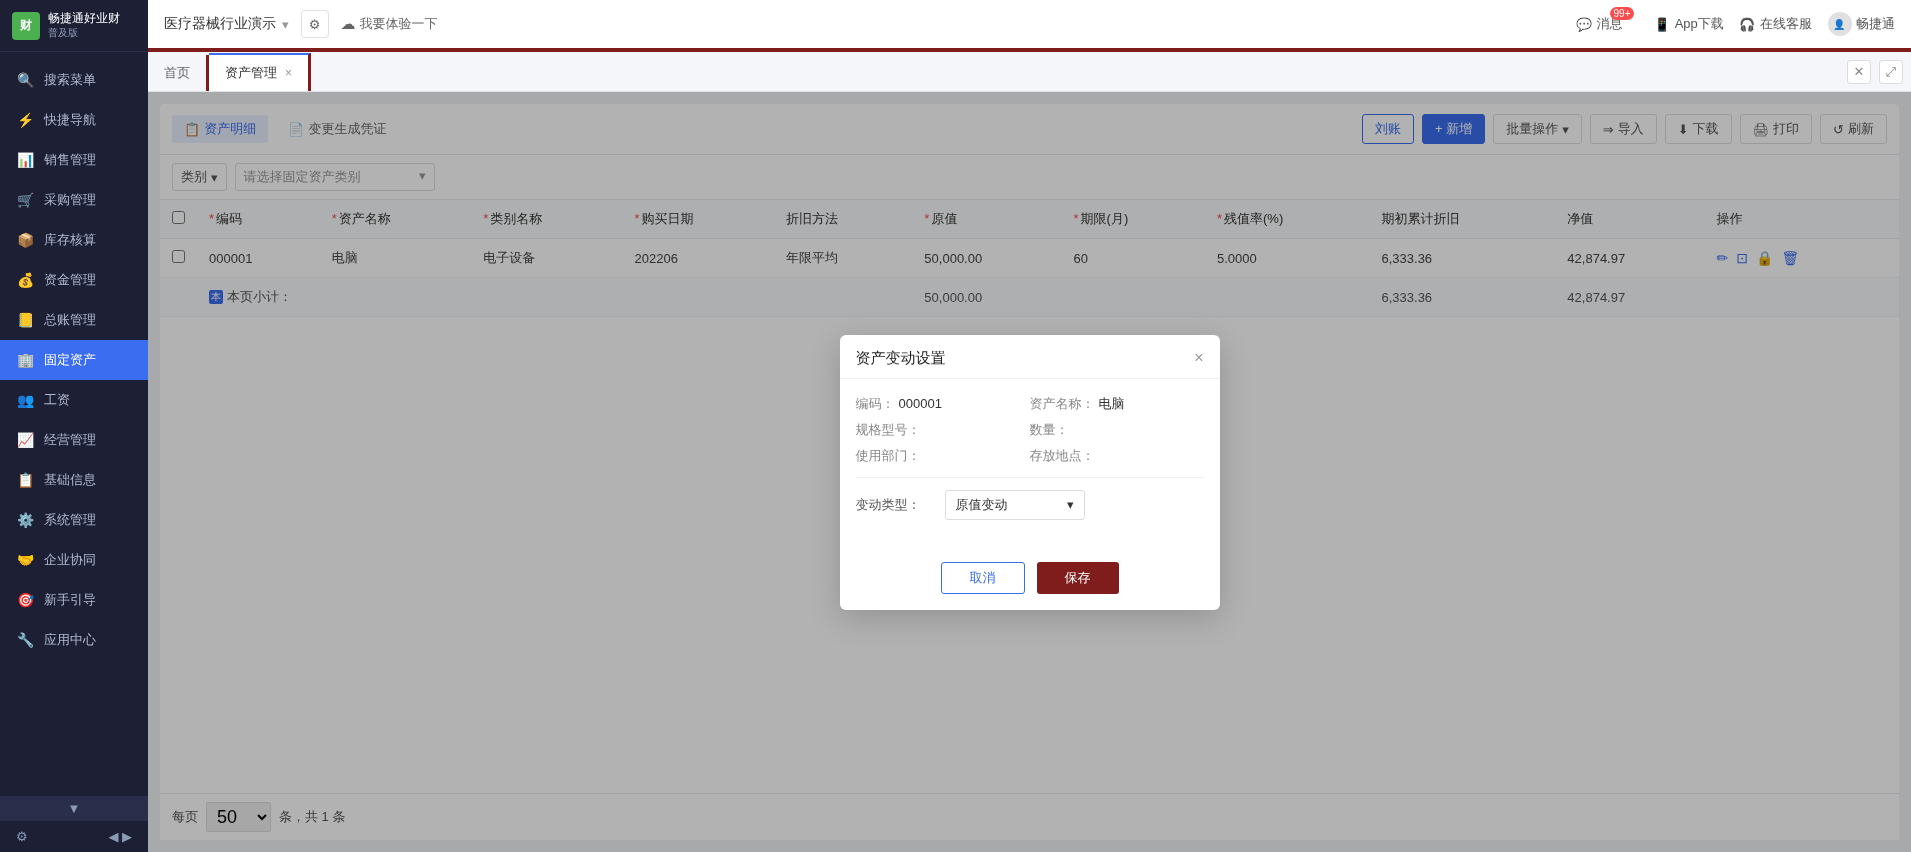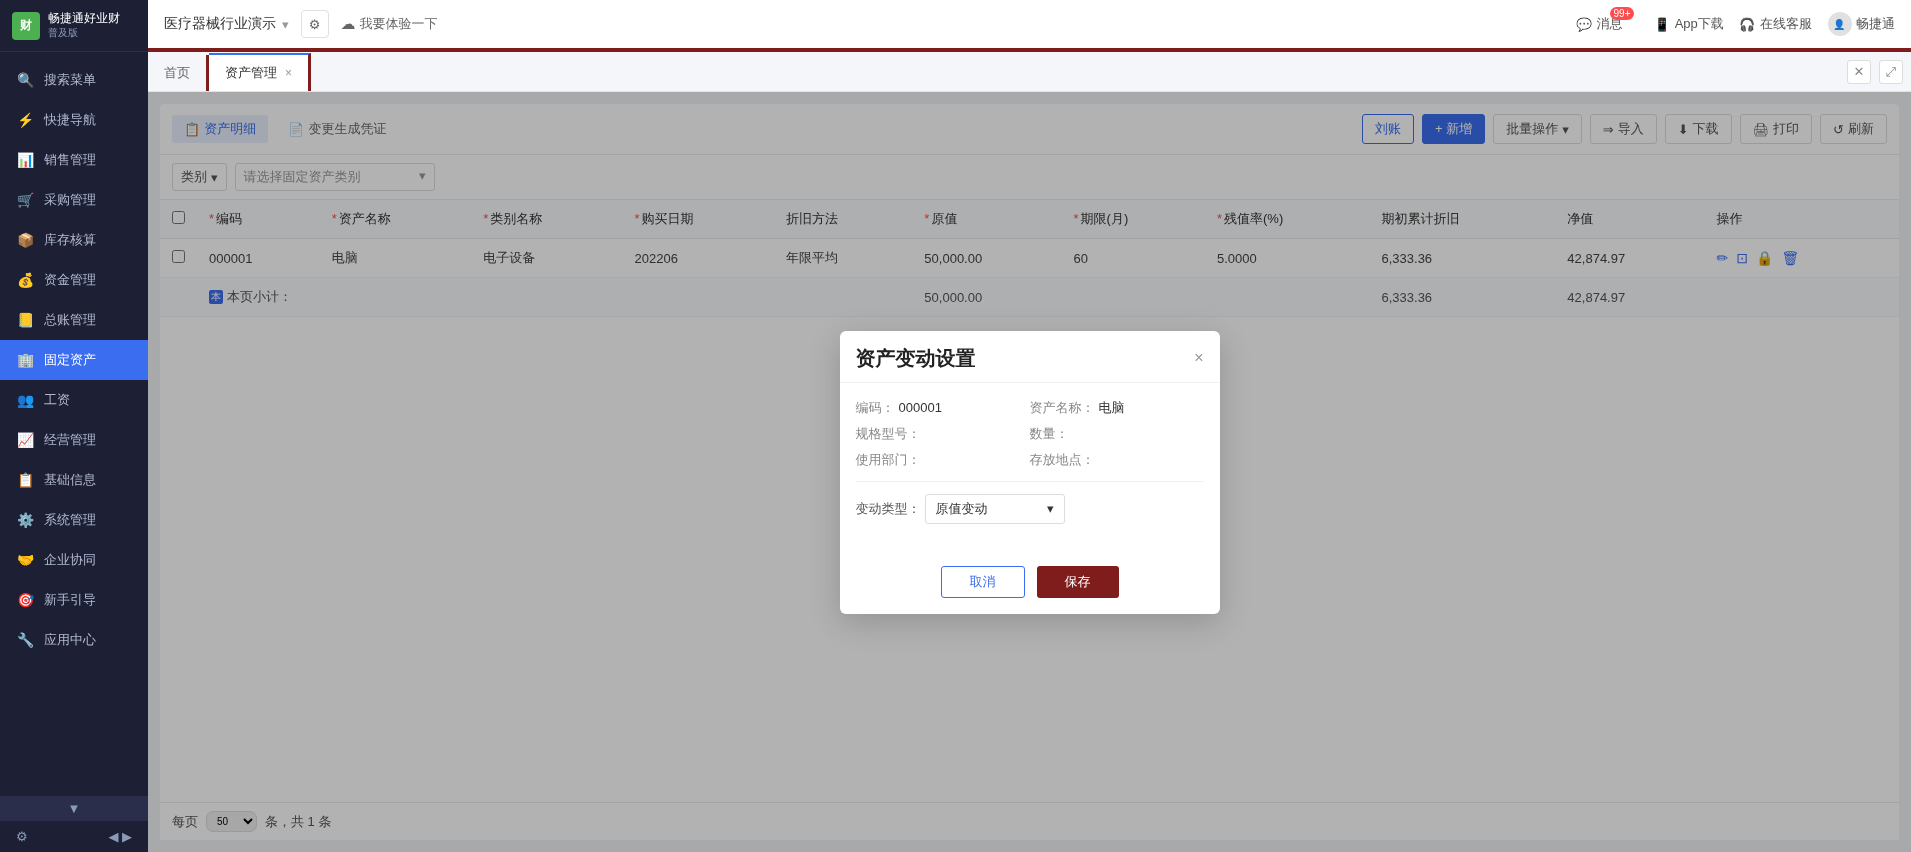--- a/index.html
+++ b/index.html
@@ -298,23 +298,23 @@
       display: flex;
       align-items: center;
       gap: 8px;
       border-top: 1px solid #e8eaed;
       font-size: 13px;
       color: #555;
       flex-shrink: 0;
     }
     .per-page-select {
       border: 1px solid #ddd;
-      border-radius: 7px;
+      border-radius: 2px;
       padding: 3px 6px;
-      font-size: 10px;
+      font-size: 18px;
     }
 
     
     .overlay {
       position: absolute;
       top: 0; left: 0; right: 0; bottom: 0;
       background: rgba(0,0,0,0.3);
       z-index: 100;
       display: flex;
       align-items: center;
@@ -330,39 +330,39 @@
       position: relative;
       overflow: hidden;
     }
     .dialog-header {
       padding: 14px 16px 10px;
       border-bottom: 1px solid #f0f0f0;
       display: flex;
       align-items: center;
       justify-content: space-between;
     }
-    .dialog-title { font-size: 20px; font-weight: 700; color: #222; }
+    .dialog-title { font-size: 15px; font-weight: 400; color: #222; }
     .dialog-close { cursor: pointer; color: #999; font-size: 16px; }
     .dialog-body { padding: 16px; }
     .dialog-info-grid {
       display: grid;
       grid-template-columns: 1fr 1fr;
       gap: 8px 0;
       margin-bottom: 12px;
       padding-bottom: 12px;
       border-bottom: 1px solid #f0f0f0;
     }
     .dialog-info-item { display: flex; align-items: center; gap: 4px; font-size: 13px; color: #555; }
     .dialog-info-label { color: #888; flex-shrink: 0; }
     .dialog-info-value { color: #333; }
     .dialog-form-row {
       display: flex;
       align-items: center;
       margin-bottom: 14px;
-      gap: 4px;
+      gap: 24px;
     }
     .dialog-form-label { color: #555; font-size: 13px; flex-shrink: 0; min-width: 60px; }
     .dialog-form-select {
       display: flex;
       align-items: center;
       gap: 4px;
       border: 1px solid #ddd;
       border-radius: 3px;
       padding: 5px 10px;
       background: #fff;

